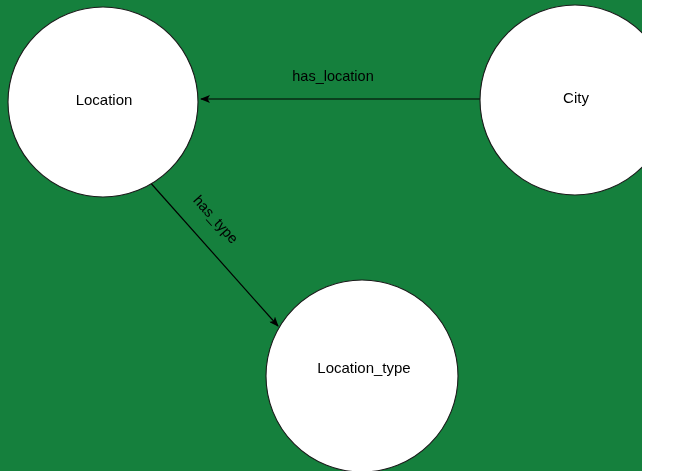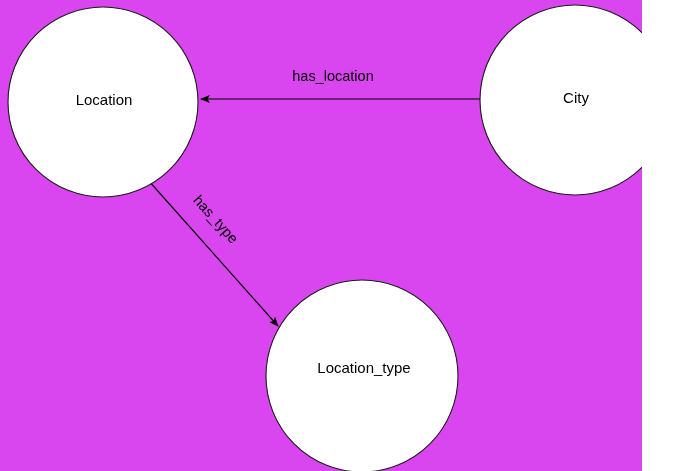--- a/index.html
+++ b/index.html
@@ -7,21 +7,21 @@
     padding: 0;
     background: #ffffff;
   }
   body {
     font-family: "Liberation Sans", sans-serif;
   }
   #canvas {
     position: relative;
     width: 642px;
     height: 471px;
-    background: #d946ef;
+    background: #15803d;
     overflow: hidden;
   }
   #diagram-svg {
     position: absolute;
     top: 0;
     left: 0;
     width: 681px;
     height: 471px;
   }
   .node-circle {

